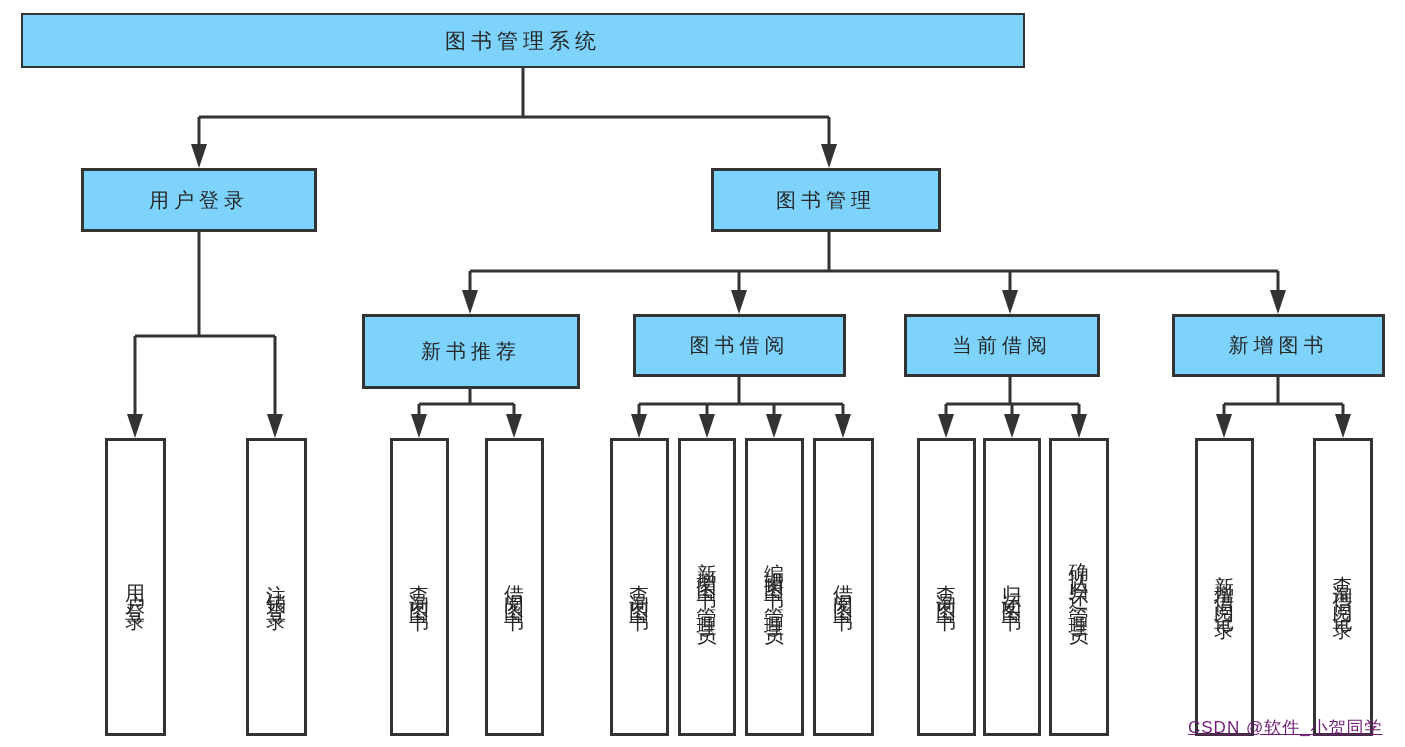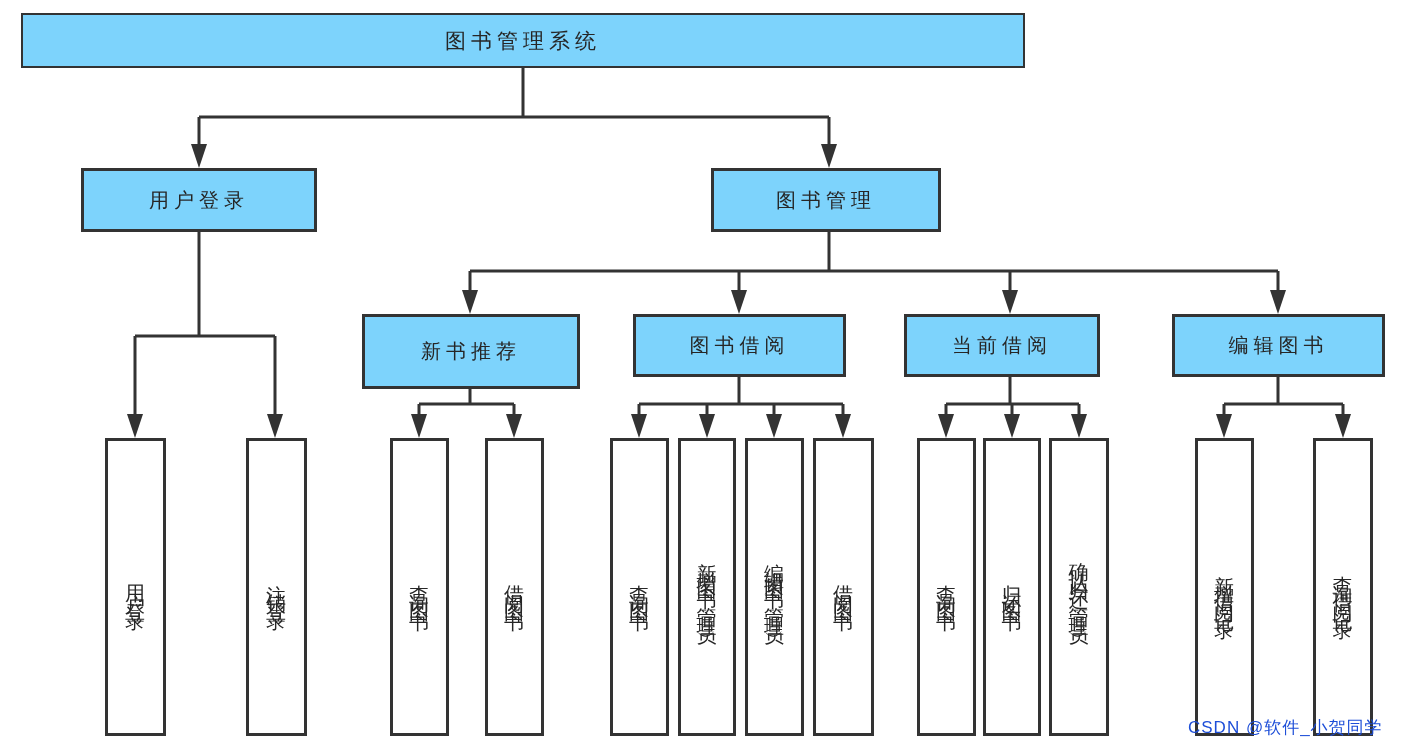--- a/index.html
+++ b/index.html
@@ -36,24 +36,25 @@
     text-orientation:mixed;
     font-size:20px;
     letter-spacing:9px;
     line-height:1;
     white-space:nowrap;
   }
   .watermark{
     position:absolute;
     left:1188px;top:716px;
     font-size:17px;
-    color:#1d4ed8;
+    color:#701a75;
     letter-spacing:1px;
     z-index:9;
     white-space:nowrap;
+    text-decoration:underline;
   }
 </style>
 </head>
 <body>
 
 <div class="canvas">
 
   <svg id="connectors" viewBox="0 0 1405 747" xmlns="http://www.w3.org/2000/svg">
       <path d="M523 68 L523 117 M199 117 L829 117 M199 117 L199 148 M829 117 L829 148 M199 232 L199 336 M135 336 L275 336 M135 336 L135 418 M275 336 L275 418 M829 232 L829 271 M470 271 L1278 271 M470 271 L470 294 M739 271 L739 294 M1010 271 L1010 294 M1278 271 L1278 294 M470 377 L470 404 M419 404 L514 404 M419 404 L419 418 M514 404 L514 418 M739 377 L739 404 M639 404 L843 404 M639 404 L639 418 M707 404 L707 418 M774 404 L774 418 M843 404 L843 418 M1010 377 L1010 404 M946 404 L1079 404 M946 404 L946 418 M1012 404 L1012 418 M1079 404 L1079 418 M1278 377 L1278 404 M1224 404 L1343 404 M1224 404 L1224 418 M1343 404 L1343 418 " fill="none" stroke="#333333" stroke-width="3"></path>
       <polygon points="191,144 207,144 199,168" fill="#333333"></polygon>
@@ -91,21 +92,21 @@
   <div class="node" style="left:362px;top:314px;width:218px;height:75px">
     <span>新书推荐</span>
   </div>
   <div class="node" style="left:633px;top:314px;width:213px;height:63px">
     <span>图书借阅</span>
   </div>
   <div class="node" style="left:904px;top:314px;width:196px;height:63px">
     <span>当前借阅</span>
   </div>
   <div class="node" style="left:1172px;top:314px;width:213px;height:63px">
-    <span>编辑图书</span>
+    <span>新增图书</span>
   </div>
 
   <div class="vnode" style="left:105px;top:438px;width:61px;height:298px">
     <span class="vtext">用户登录</span>
   </div>
   <div class="vnode" style="left:246px;top:438px;width:61px;height:298px">
     <span class="vtext">注销登录</span>
   </div>
 
   <div class="vnode" style="left:390px;top:438px;width:59px;height:298px">

